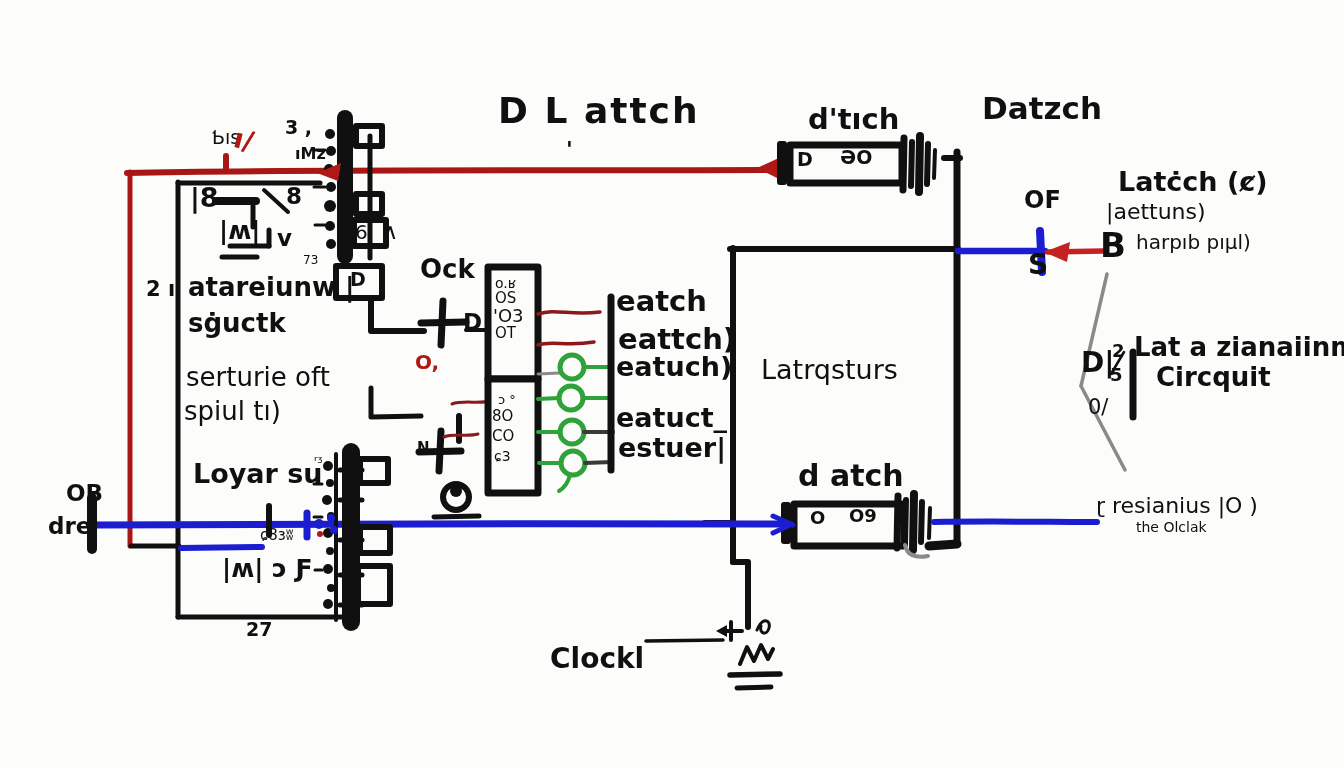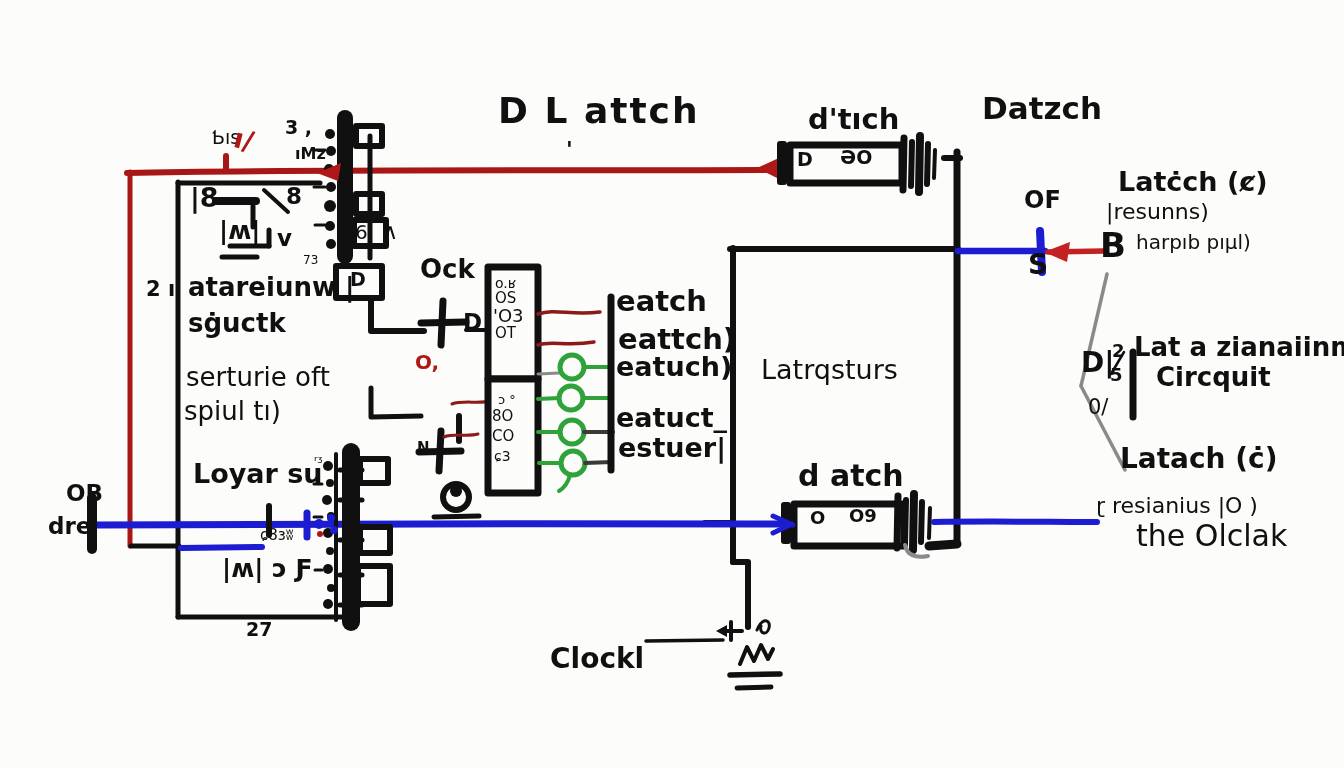--- a/index.html
+++ b/index.html
@@ -210,31 +210,30 @@
 <span class="lbl b" style="left:797px;top:150px;font-size:19px">D</span>
 <span class="lbl b" style="left:840px;top:148px;font-size:19px">ƏO</span>
 <span class="lbl b" style="left:798px;top:460px;font-size:30px">d atch</span>
 <span class="lbl b" style="left:810px;top:509px;font-size:18px">O</span>
 <span class="lbl b" style="left:849px;top:507px;font-size:18px">O9</span>
 
 <span class="lbl b" style="left:1024px;top:188px;font-size:24px">OF</span>
 <span class="lbl b" style="left:1028px;top:250px;font-size:28px">S</span>
 <span class="lbl b" style="left:1100px;top:228px;font-size:34px">B</span>
 <span class="lbl b" style="left:1118px;top:168px;font-size:27px">Latċch (ȼ)</span>
-<span class="lbl" style="left:1106px;top:200px;font-size:22px">|resunns)</span>
+<span class="lbl" style="left:1106px;top:200px;font-size:22px">|aettuns)</span>
 <span class="lbl" style="left:1136px;top:232px;font-size:20px">harpıb pıμl)</span>
 <span class="lbl b" style="left:1081px;top:348px;font-size:28px">D|</span>
 <span class="lbl b" style="left:1112px;top:342px;font-size:18px">2</span>
 <span class="lbl b" style="left:1110px;top:366px;font-size:18px">5</span>
 <span class="lbl" style="left:1088px;top:396px;font-size:21px">0/</span>
 <span class="lbl b" style="left:1134px;top:334px;font-size:26px">Lat a zianaiinmg</span>
 <span class="lbl b" style="left:1156px;top:364px;font-size:26px">Circquit</span>
-<span class="lbl b" style="left:1120px;top:444px;font-size:28px">Latach (ċ)</span>
 <span class="lbl" style="left:1096px;top:494px;font-size:22px">ɽ resianius |O )</span>
-<span class="lbl" style="left:1136px;top:520px;font-size:30px">the Olclak</span>
+<span class="lbl" style="left:1136px;top:520px;font-size:14px">the Olclak</span>
 
 <span class="lbl" style="left:761px;top:356px;font-size:27px">Latrqsturs</span>
 
 <span class="lbl b" style="left:420px;top:256px;font-size:26px">Ock</span>
 <span class="lbl" style="left:495px;top:276px;font-size:14px">o.ʁ</span>
 <span class="lbl" style="left:495px;top:291px;font-size:15px">OS</span>
 <span class="lbl" style="left:493px;top:307px;font-size:18px">'O3</span>
 <span class="lbl" style="left:495px;top:326px;font-size:15px">OT</span>
 <span class="lbl" style="left:498px;top:393px;font-size:13px">ɔ °</span>
 <span class="lbl" style="left:492px;top:409px;font-size:15px">8O</span>

